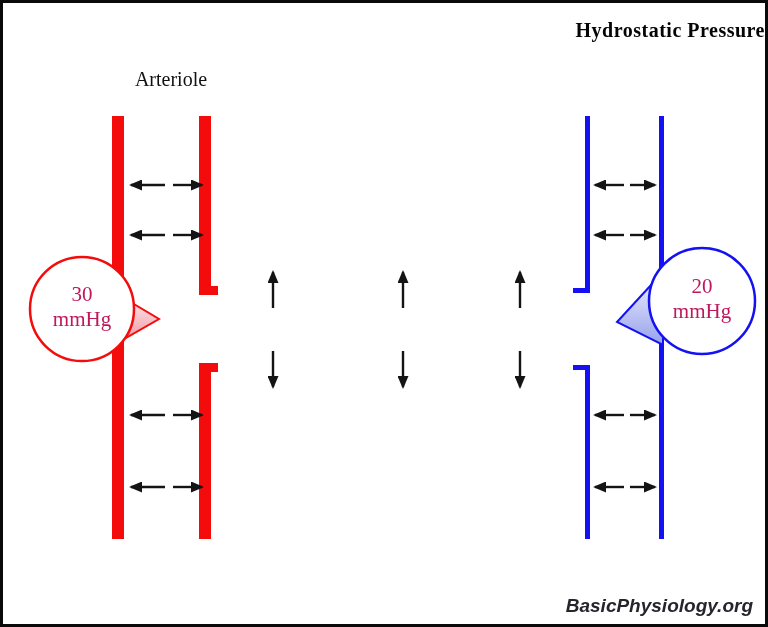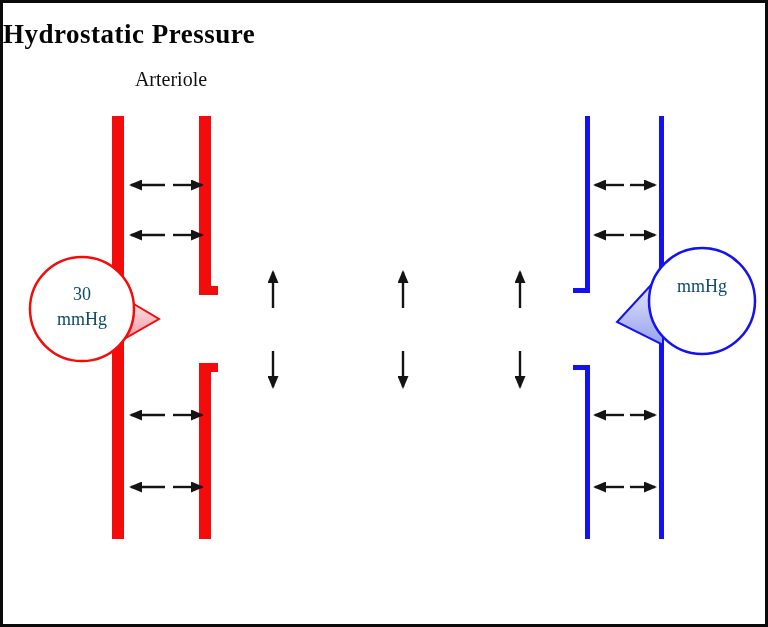--- a/index.html
+++ b/index.html
@@ -8,33 +8,33 @@
     width:768px;height:627px;
     background:#ffffff;
     border:3px solid #0a0a0a;
     box-sizing:border-box;
     overflow:hidden;
     font-family:"Liberation Serif", serif;
   }
   .abs{position:absolute;}
   .title{
     left:0;right:0;top:16px;
-    text-align:left;
-    font-size:27px;font-weight:bold;color:#050505;
+    text-align:right;
+    font-size:20px;font-weight:bold;color:#050505;
     letter-spacing:0.5px;
   }
   .vessel-label{
     top:65px;width:160px;text-align:center;
     font-size:20px;color:#111;
   }
   .vessel-label.arteriole{left:88px;}
   .vessel-label.venule{left:544px;}
   .pressure-text{
     width:124px;text-align:center;
-    font-size:18px;line-height:25px;color:#0c4a6e;
+    font-size:21px;line-height:25px;color:#be185d;
     z-index:3;
     font-family:Liberation Serif, serif;
   }
   .pressure-text.left{left:17px;top:279px;}
   .pressure-text.right{left:637px;top:271px;}
   .watermark{
     right:12px;top:592px;
     font-family:"Liberation Sans", sans-serif;
     font-style:italic;font-weight:bold;
     font-size:19px;color:#27242b;
@@ -130,17 +130,19 @@
 
   <div class="abs vessel-label arteriole">Arteriole</div>
 
 
   <div class="abs pressure-text left">
     <div>30</div>
     <div>mmHg</div>
   </div>
 
   <div class="abs pressure-text right">
+    <div>20</div>
     <div>mmHg</div>
   </div>
 
+  <div class="abs watermark">BasicPhysiology.org</div>
 
 </div>
 
 </body></html>

